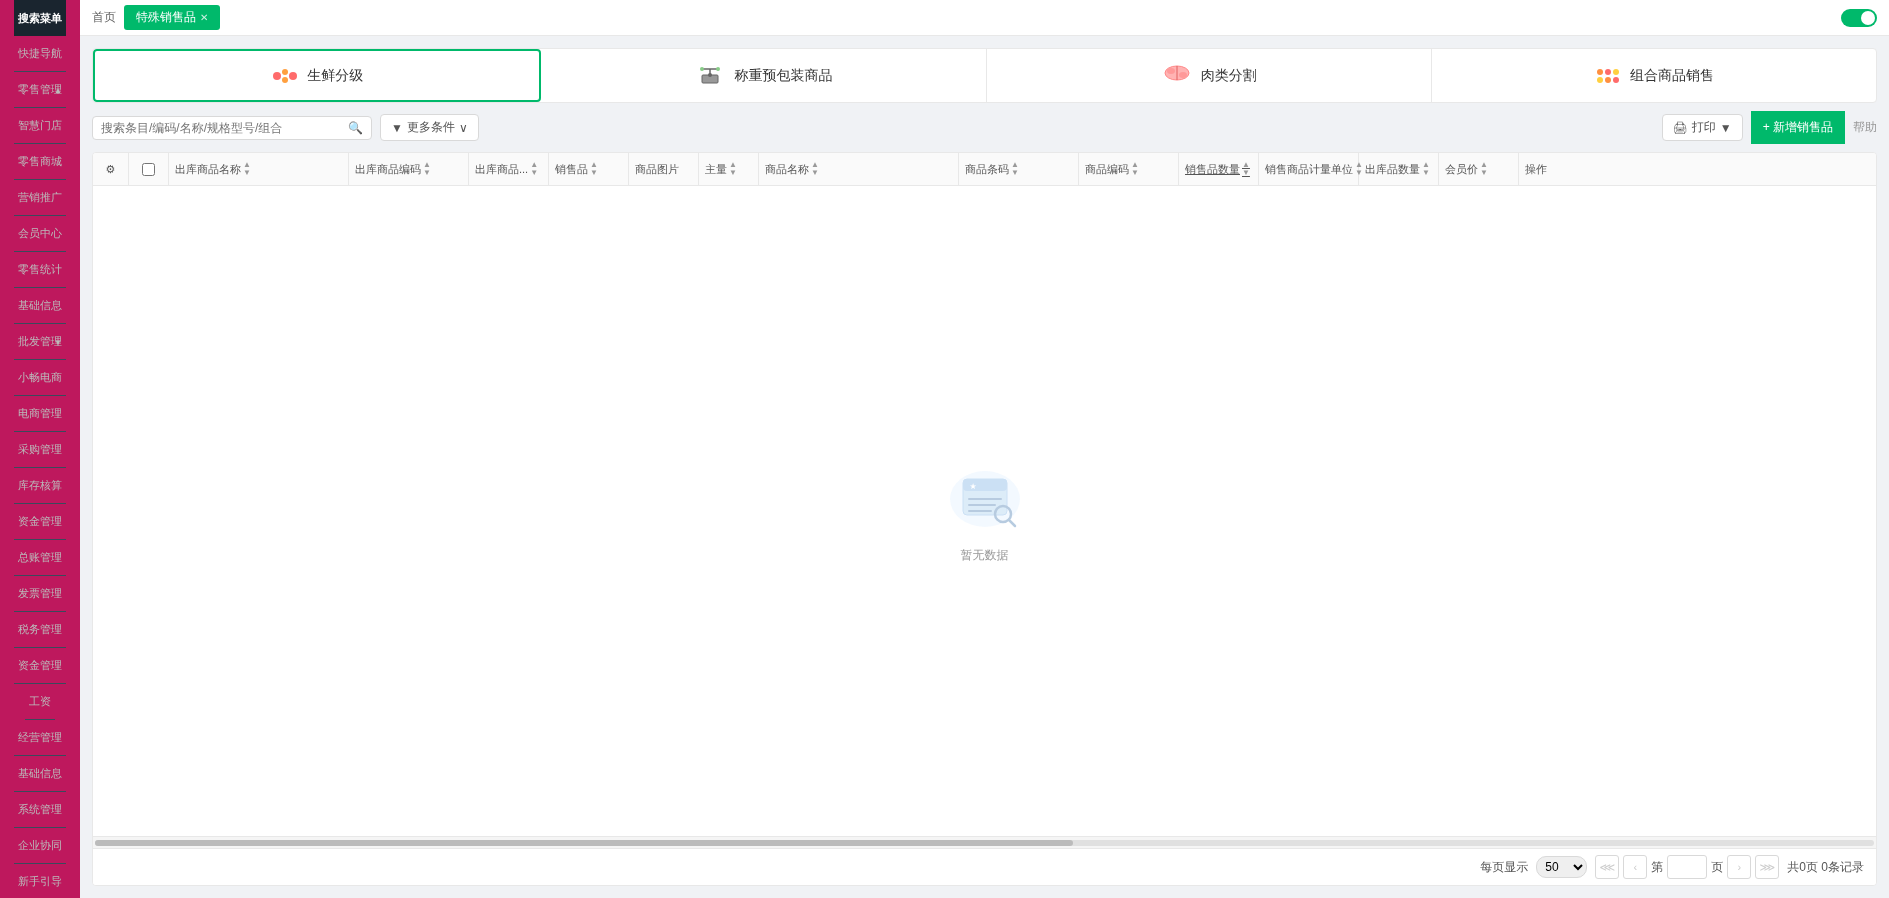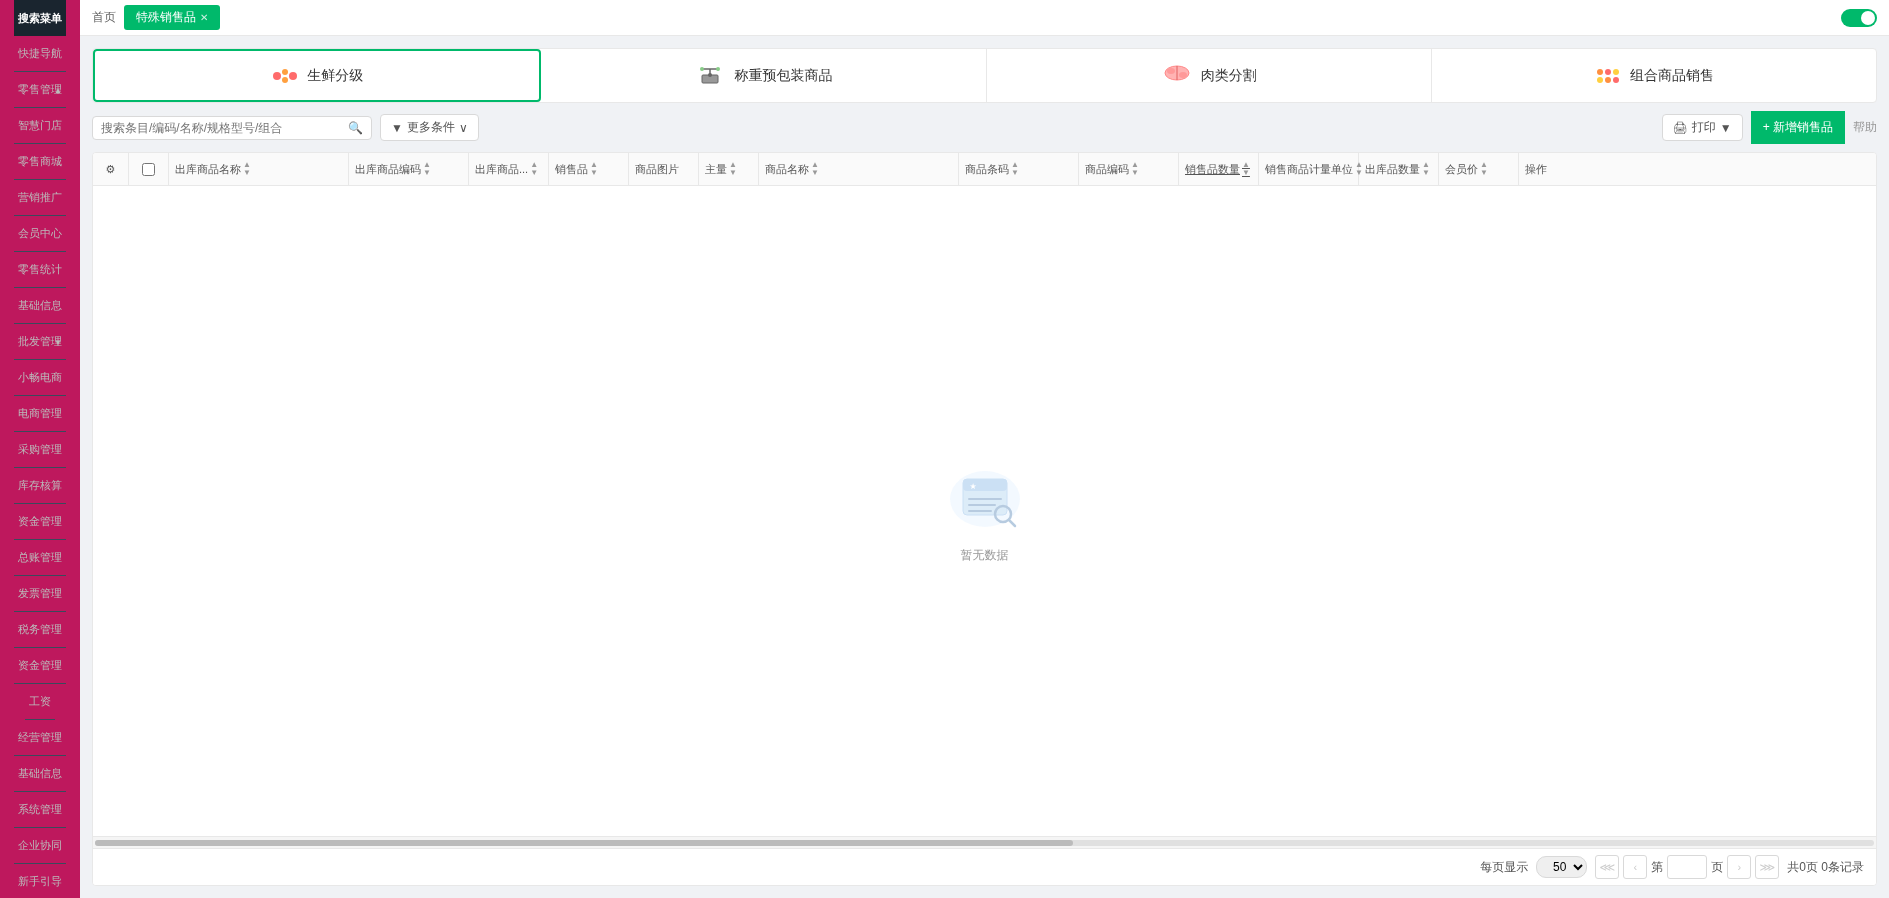--- a/index.html
+++ b/index.html
@@ -335,21 +335,20 @@
       color: #555;
       gap: 8px;
       flex-shrink: 0;
     }
     .page-size-label { color: #555; }
     .page-size-select {
       border: 1px solid #d9d9d9;
       border-radius: 10px;
       padding: 2px 4px;
       font-size: 12px;
-      text-align: right;
     }
     .page-nav {
       display: flex;
       align-items: center;
       gap: 4px;
     }
     .page-btn {
       width: 24px;
       height: 24px;
       display: flex;

